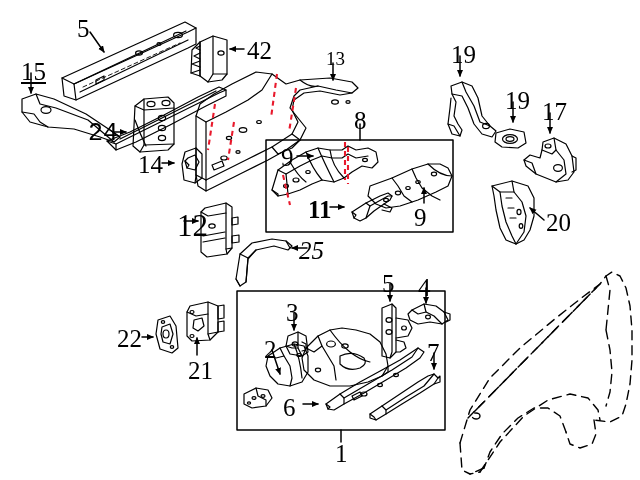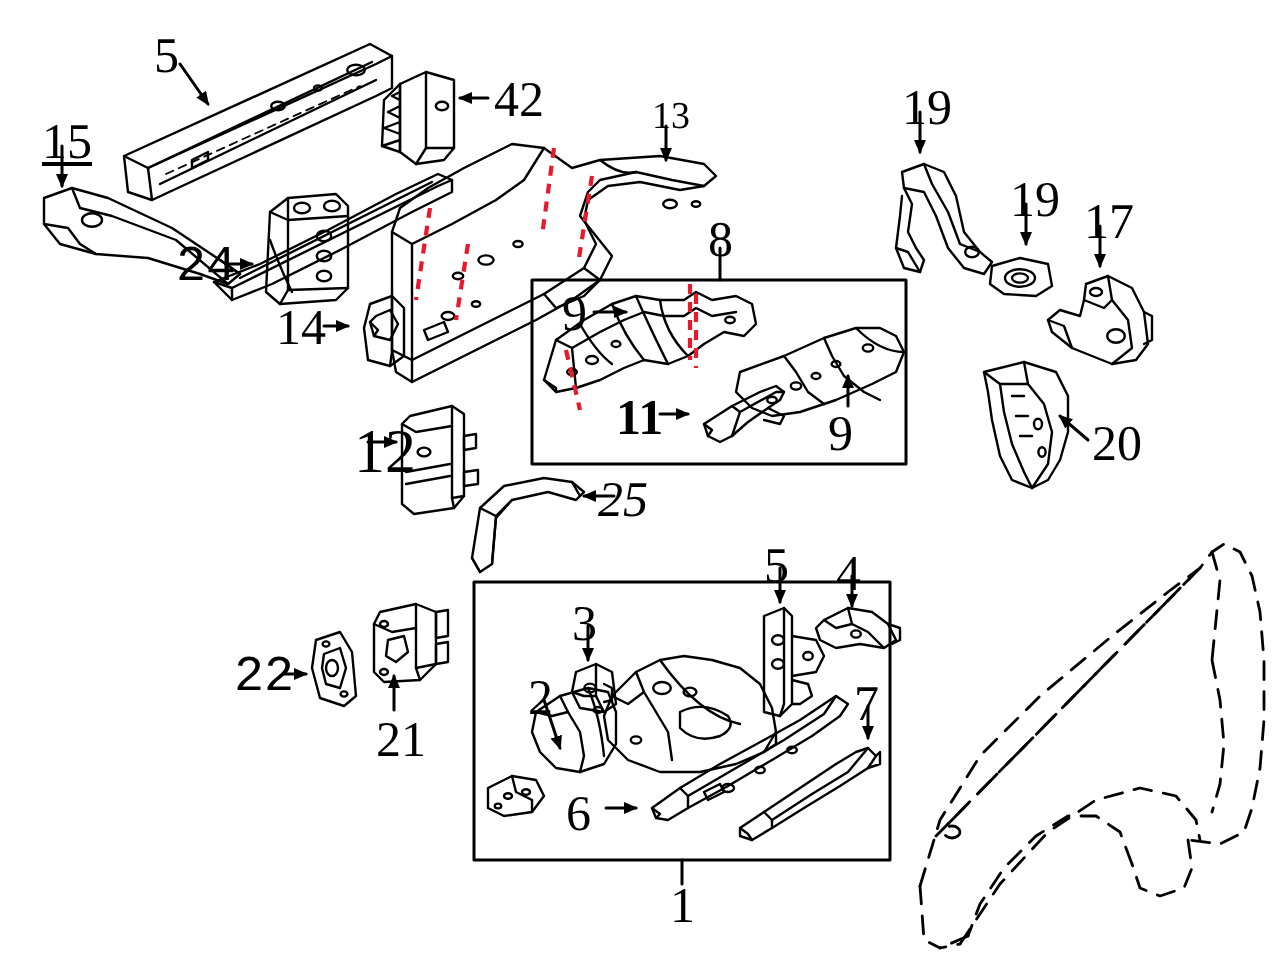--- a/index.html
+++ b/index.html
@@ -403,19 +403,19 @@
       <div class="lbl" style="left: 161px; top: 210px; font-size: 31px; margin-left: 16px;">12</div>
       <div class="lbl" style="left: 326px; top: 49px; font-size: 19px;">13</div>
       <div class="lbl" style="left: 138px; top: 152px; font-size: 25px;">14</div>
       <div class="lbl" style="left: 21px; top: 59px; font-size: 25px; text-decoration: underline;">15</div>
       <div class="lbl" style="left: 77px; top: 16px; font-size: 25px;">5</div>
       <div class="lbl" style="left: 542px; top: 99px; font-size: 25px;">17</div>
       <div class="lbl" style="left: 451px; top: 42px; font-size: 25px;">19</div>
       <div class="lbl" style="left: 505px; top: 88px; font-size: 25px;">19</div>
       <div class="lbl" style="left: 546px; top: 210px; font-size: 25px;">20</div>
       <div class="lbl" style="left: 188px; top: 358px; font-size: 25px;">21</div>
-      <div class="lbl" style="left: 117px; top: 326px; font-size: 25px; font-family: Liberation Mono, monospace;">22</div>
+      <div class="lbl" style="left: 117px; top: 326px; font-size: 25px;">22</div>
       <div class="lbl" style="left: 247px; top: 38px; font-size: 25px;">42</div>
       <div class="lbl" style="left: 88px; top: 121px; font-size: 25px; font-family: Liberation Mono, monospace;">24</div>
       <div class="lbl" style="left: 299px; top: 238px; font-size: 25px; font-style: italic;">25</div>
     </div>
 
 </div>
 
 </body></html>

